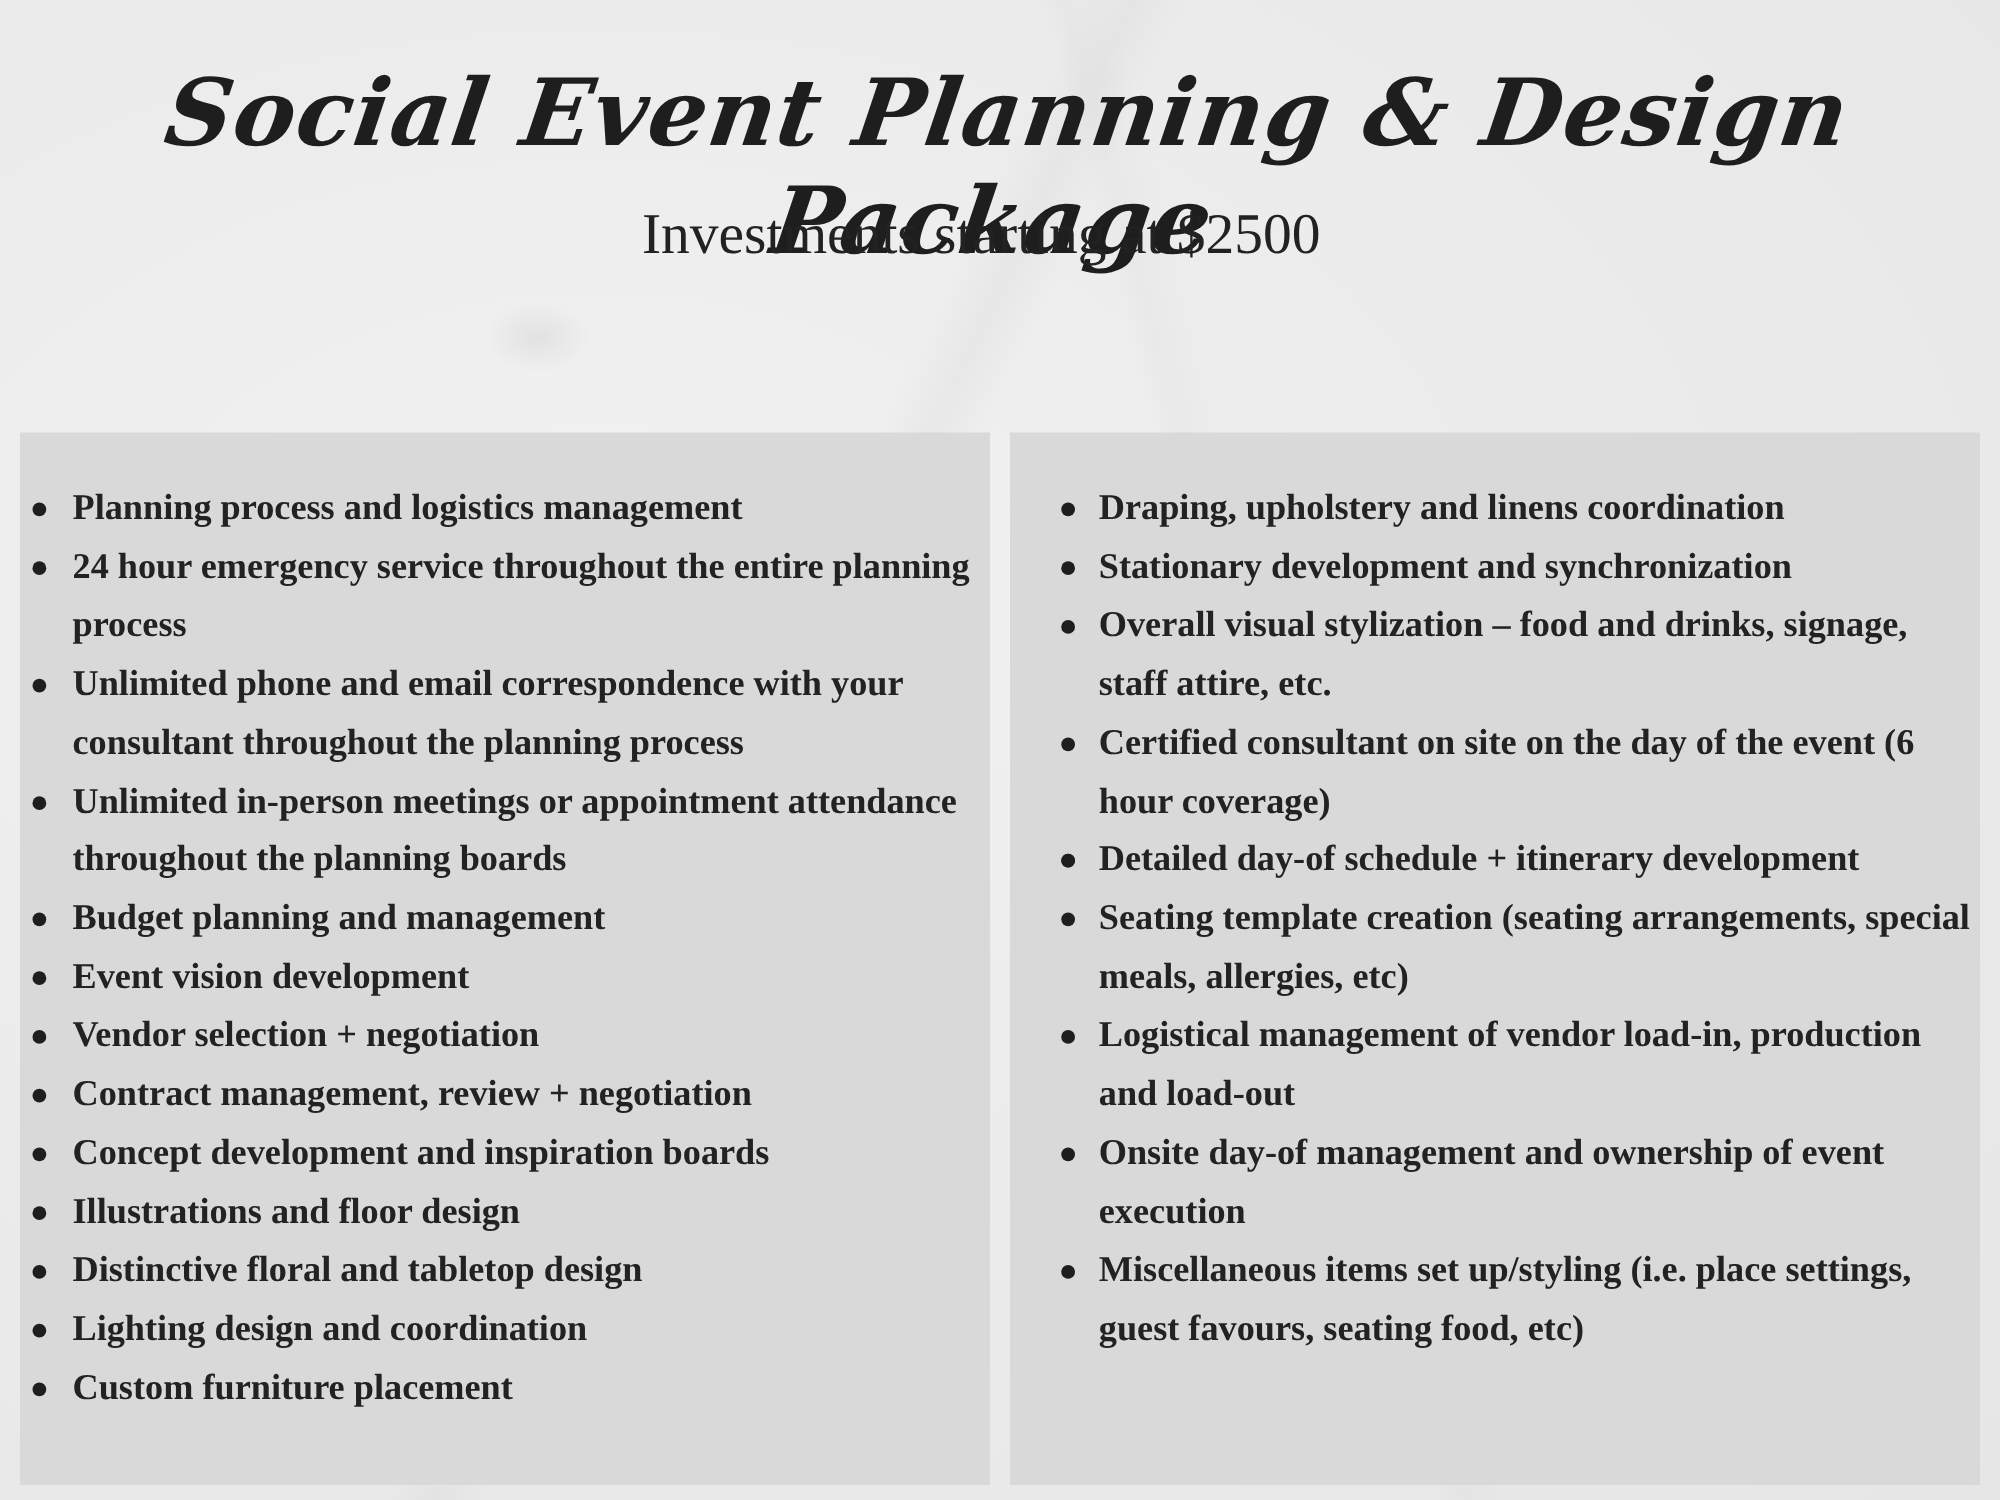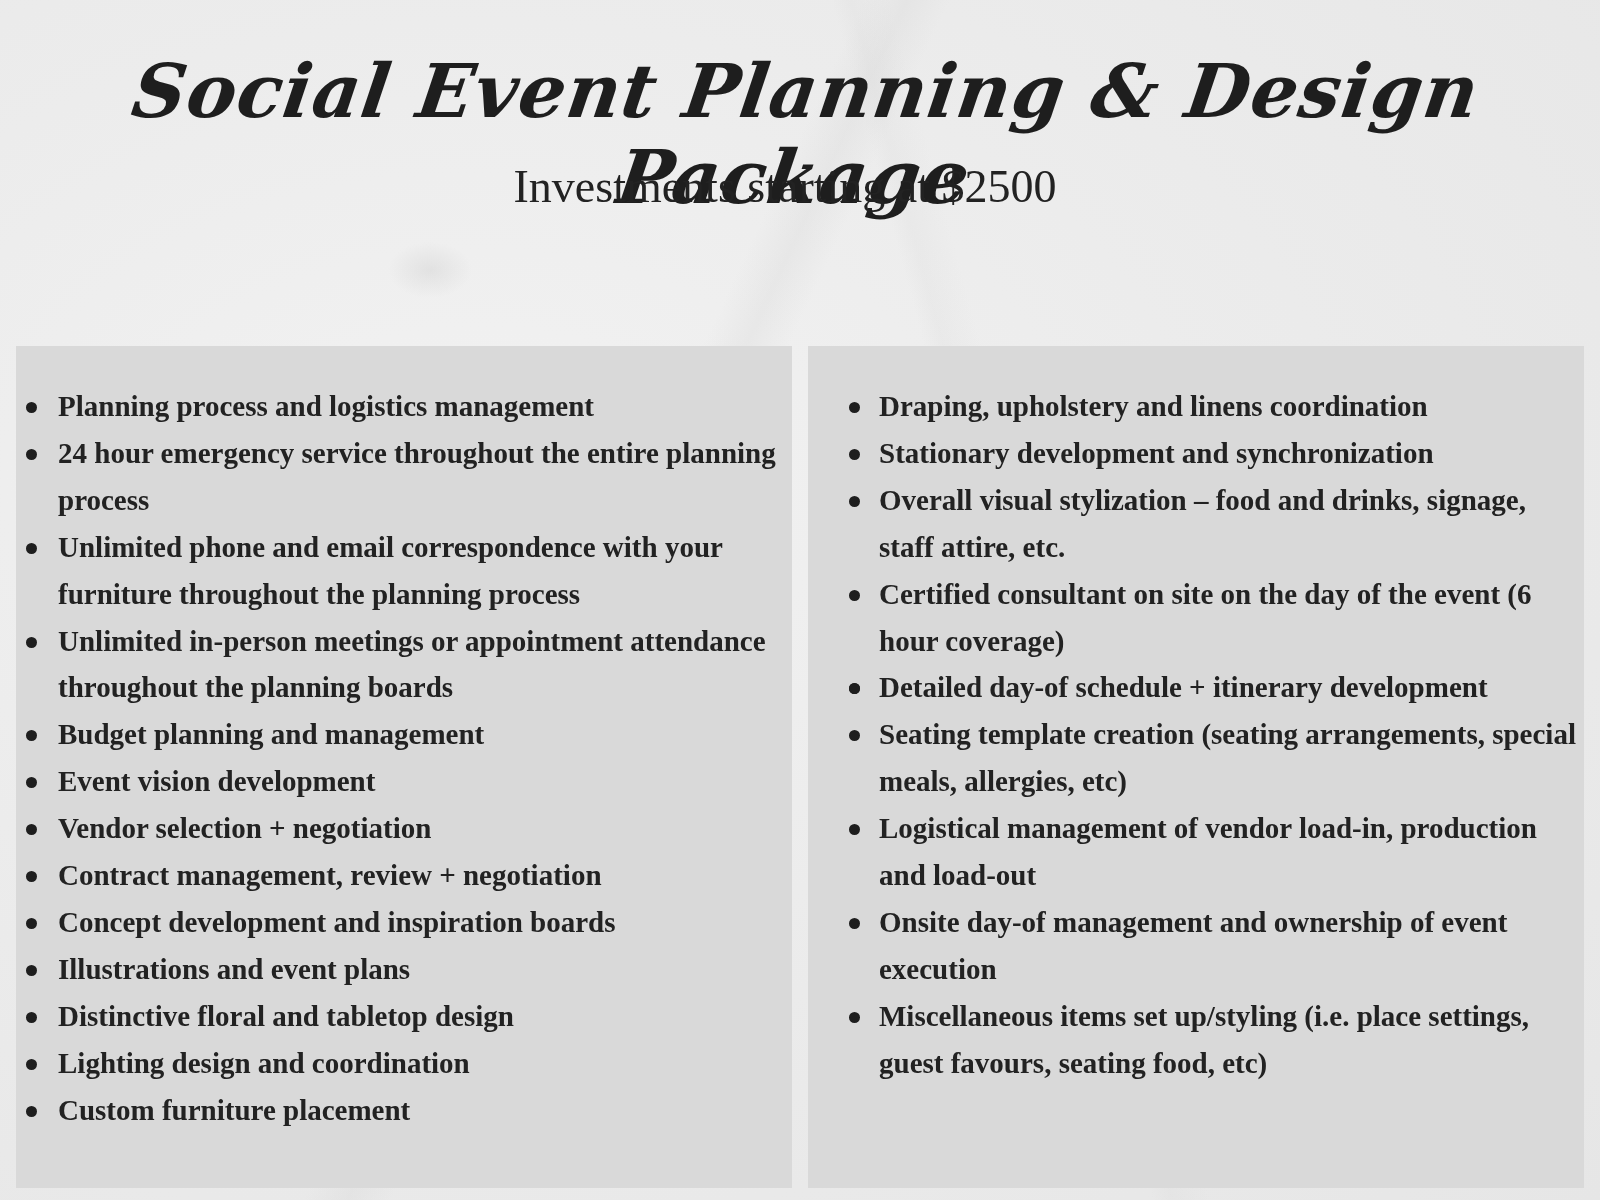--- a/index.html
+++ b/index.html
@@ -90,28 +90,28 @@
 
 <div class="marble"></div>
 
 <h1 class="title" style="margin:0;">Social Event Planning &amp; Design Package</h1>
 <div class="subtitle">Investments starting at $2500</div>
 
 <section class="panel left">
   <ul class="items">
     <li><span class="bullet"></span><span>Planning process and logistics management</span></li>
     <li><span class="bullet"></span><span>24 hour emergency service throughout the entire planning process</span></li>
-    <li><span class="bullet"></span><span>Unlimited phone and email correspondence with your furniture throughout the planning process</span></li>
+    <li><span class="bullet"></span><span>Unlimited phone and email correspondence with your consultant throughout the planning process</span></li>
     <li><span class="bullet"></span><span>Unlimited in-person meetings or appointment attendance throughout the planning boards</span></li>
     <li><span class="bullet"></span><span>Budget planning and management</span></li>
     <li><span class="bullet"></span><span>Event vision development</span></li>
     <li><span class="bullet"></span><span>Vendor selection + negotiation</span></li>
     <li><span class="bullet"></span><span>Contract management, review + negotiation</span></li>
     <li><span class="bullet"></span><span>Concept development and inspiration boards</span></li>
-    <li><span class="bullet"></span><span>Illustrations and event plans</span></li>
+    <li><span class="bullet"></span><span>Illustrations and floor design</span></li>
     <li><span class="bullet"></span><span>Distinctive floral and tabletop design</span></li>
     <li><span class="bullet"></span><span>Lighting design and coordination</span></li>
     <li><span class="bullet"></span><span>Custom furniture placement</span></li>
   </ul>
 </section>
 
 <section class="panel right">
   <ul class="items">
     <li><span class="bullet"></span><span>Draping, upholstery and linens coordination</span></li>
     <li><span class="bullet"></span><span>Stationary development and synchronization</span></li>

